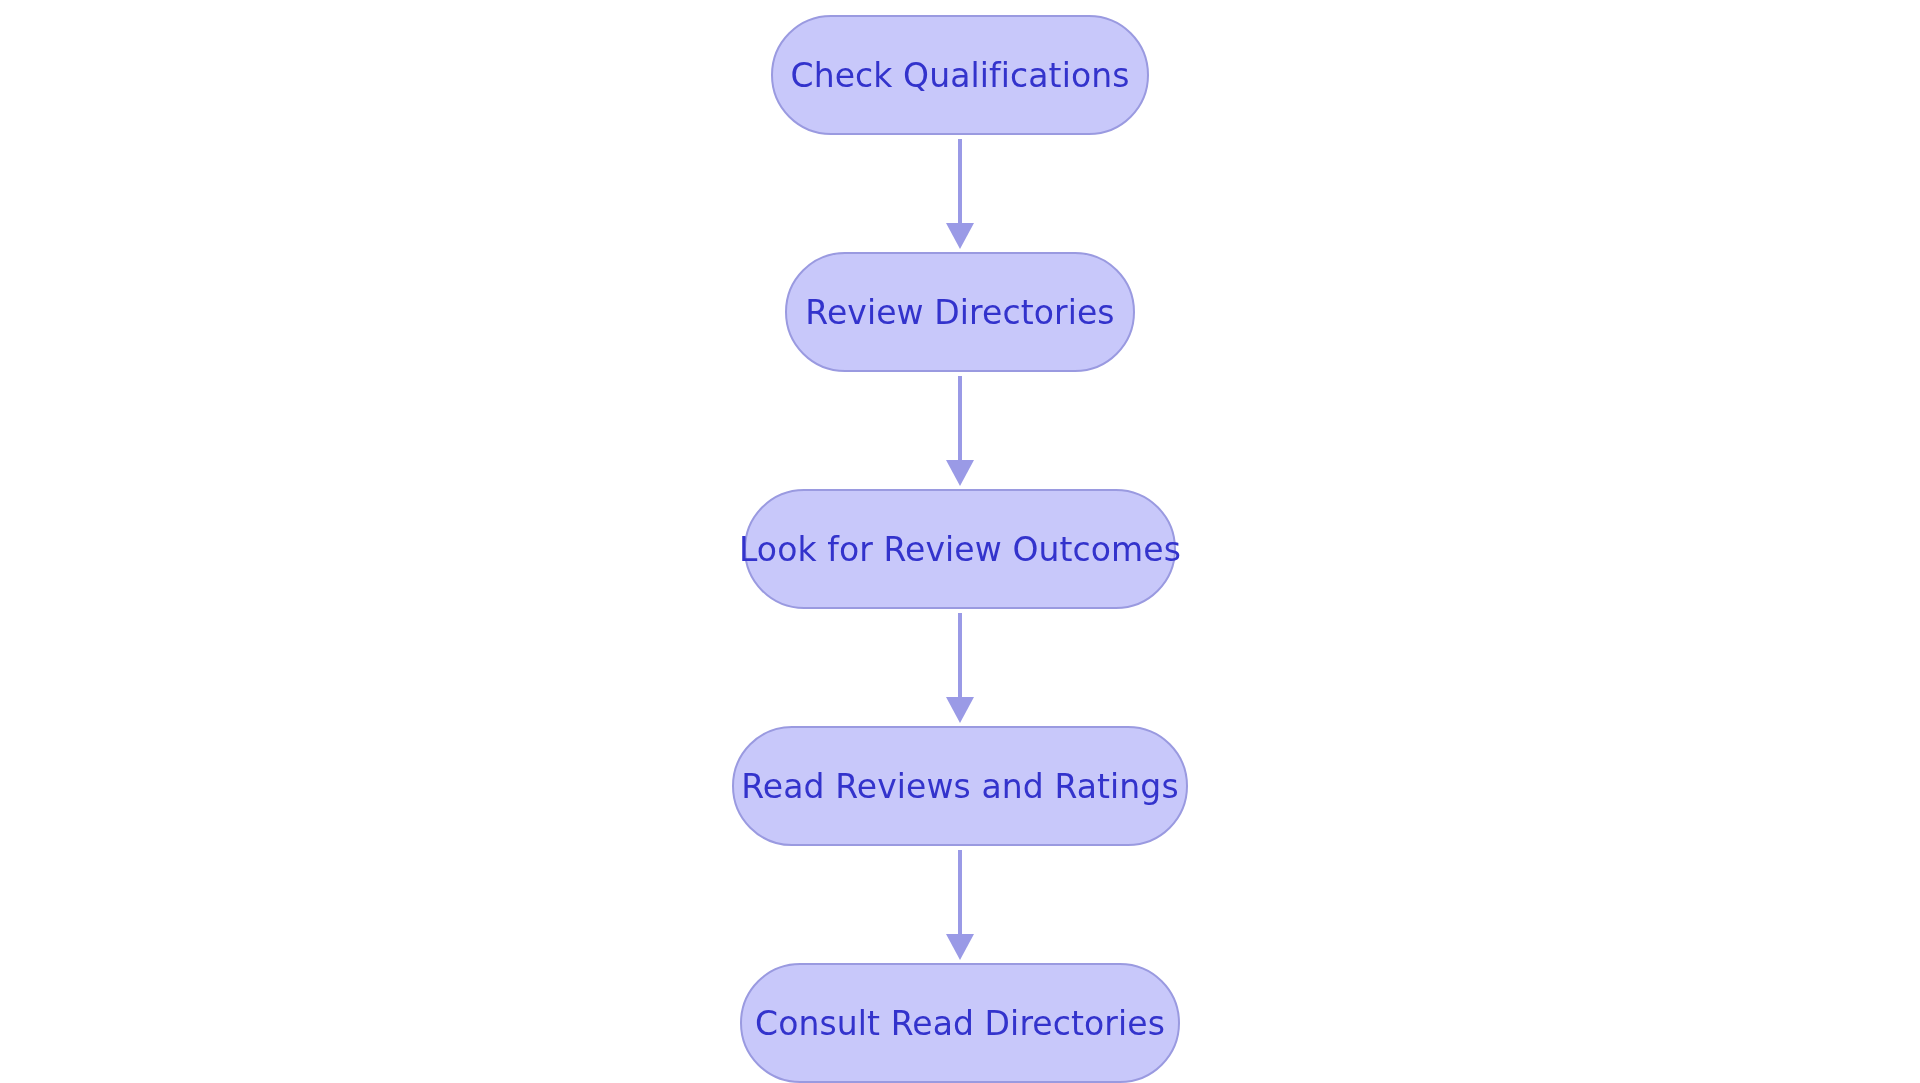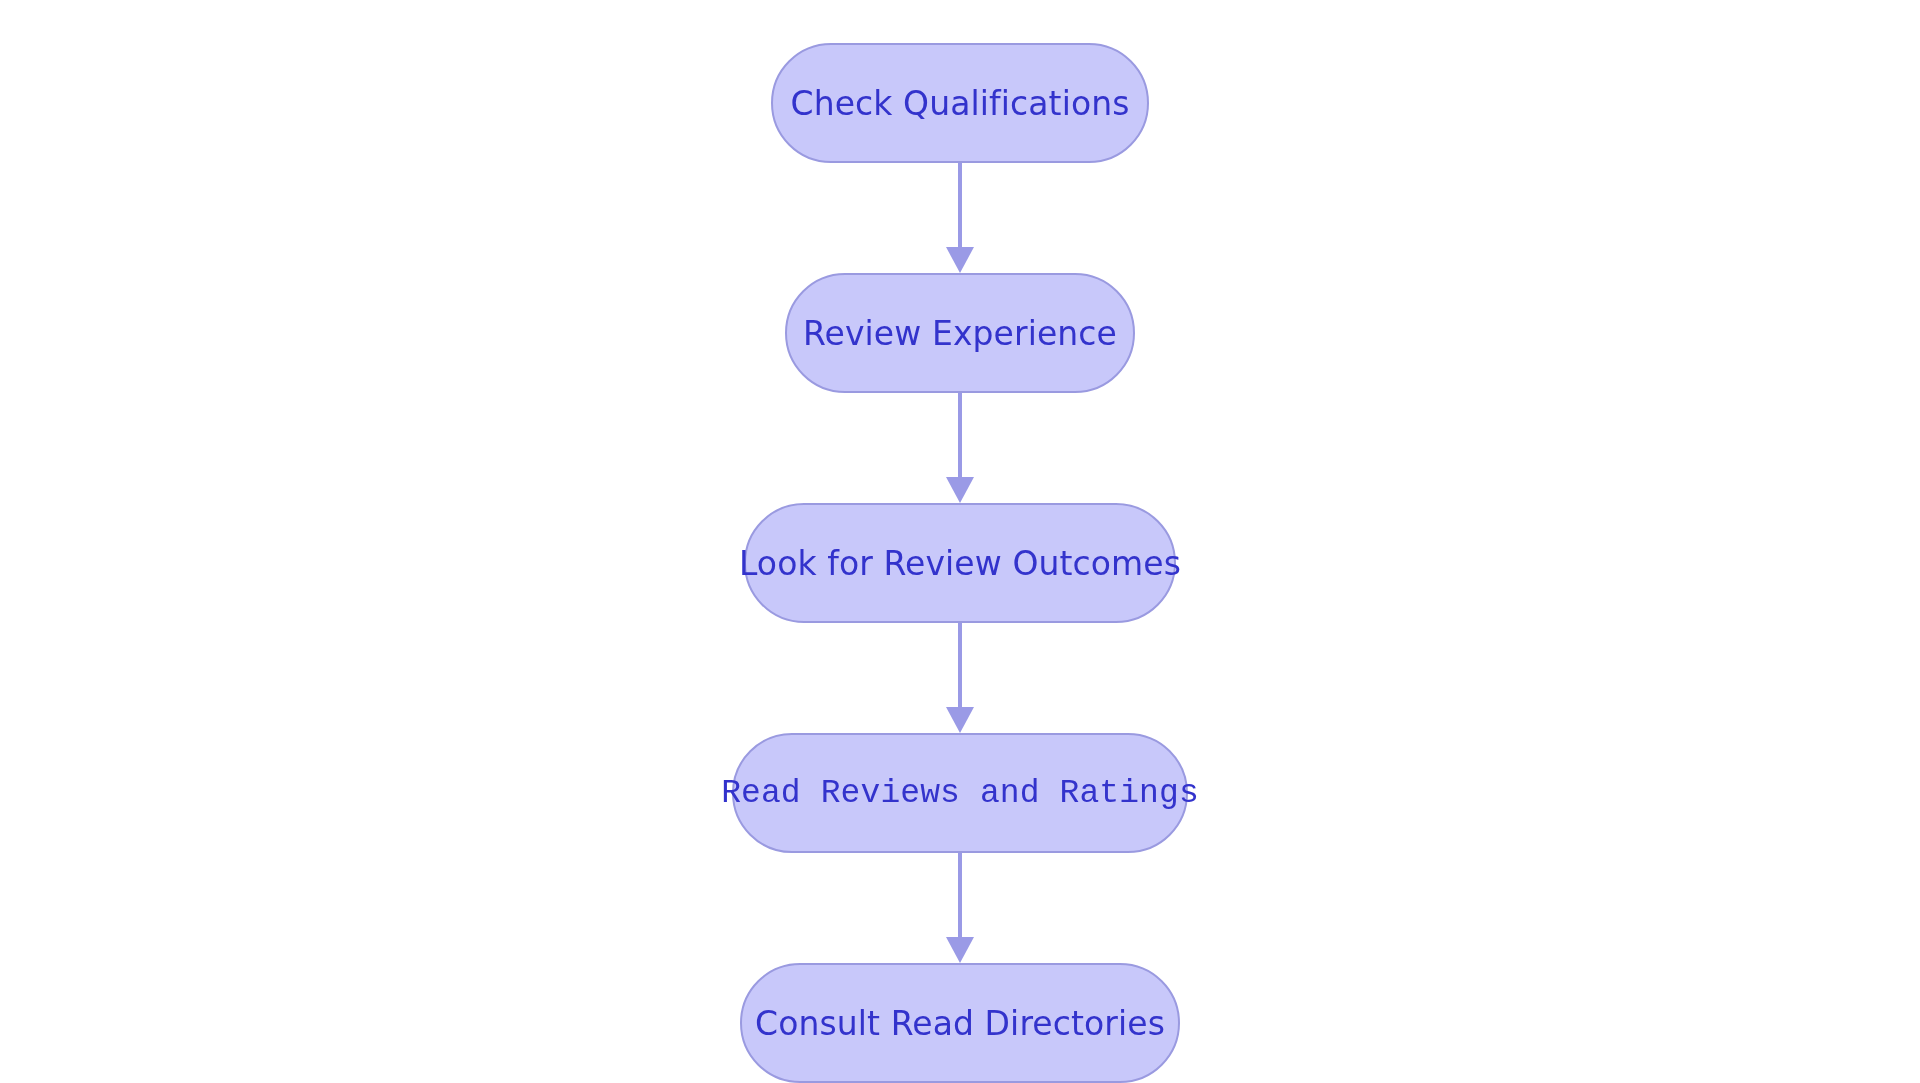--- a/index.html
+++ b/index.html
@@ -24,21 +24,21 @@
 
   .flow-column {
     position: absolute;
     left: 0;
     top: 0;
     width: 1920px;
     height: 1083px;
     display: flex;
     flex-direction: column;
     align-items: center;
-    justify-content: flex-end;
+    justify-content: space-between;
     padding-top: 15px;
     box-sizing: border-box;
   }
 
   .node {
     box-sizing: border-box;
     height: 120px;
     border-radius: 60px;
     background: #c8c8fa;
     border: 2px solid #9a9ae0;
@@ -55,21 +55,21 @@
     letter-spacing: 0.1px;
     white-space: nowrap;
     line-height: 1;
     text-align: center;
   }
 
   
   .node.n0 { width: 378px; }
   .node.n1 { width: 350px; }
   .node.n2 { width: 432px; }
-  .node.n3 { width: 456px; font-family: Liberation Mono, monospace; }
+  .node.n3 { width: 456px; }
   .node.n4 { width: 440px; }
 
   .connector {
     flex: 0 0 auto;
     width: 60px;
     height: 110px;
     position: relative;
     display: block;
   }
   .connector svg {
@@ -90,21 +90,21 @@
     </div>
 
     <div class="connector">
       <svg viewBox="0 0 60 110" xmlns="http://www.w3.org/2000/svg" aria-hidden="true">
         <line x1="30" y1="0" x2="30" y2="88" stroke="#9a9ae6" stroke-width="4"></line>
         <polygon points="16,84 44,84 30,110" fill="#9a9ae6"></polygon>
       </svg>
     </div>
 
     <div class="node n1">
-      <span class="node-label">Review Experience</span>
+      <span class="node-label">Review Directories</span>
     </div>
 
     <div class="connector">
       <svg viewBox="0 0 60 110" xmlns="http://www.w3.org/2000/svg" aria-hidden="true">
         <line x1="30" y1="0" x2="30" y2="88" stroke="#9a9ae6" stroke-width="4"></line>
         <polygon points="16,84 44,84 30,110" fill="#9a9ae6"></polygon>
       </svg>
     </div>
 
     <div class="node n2">

